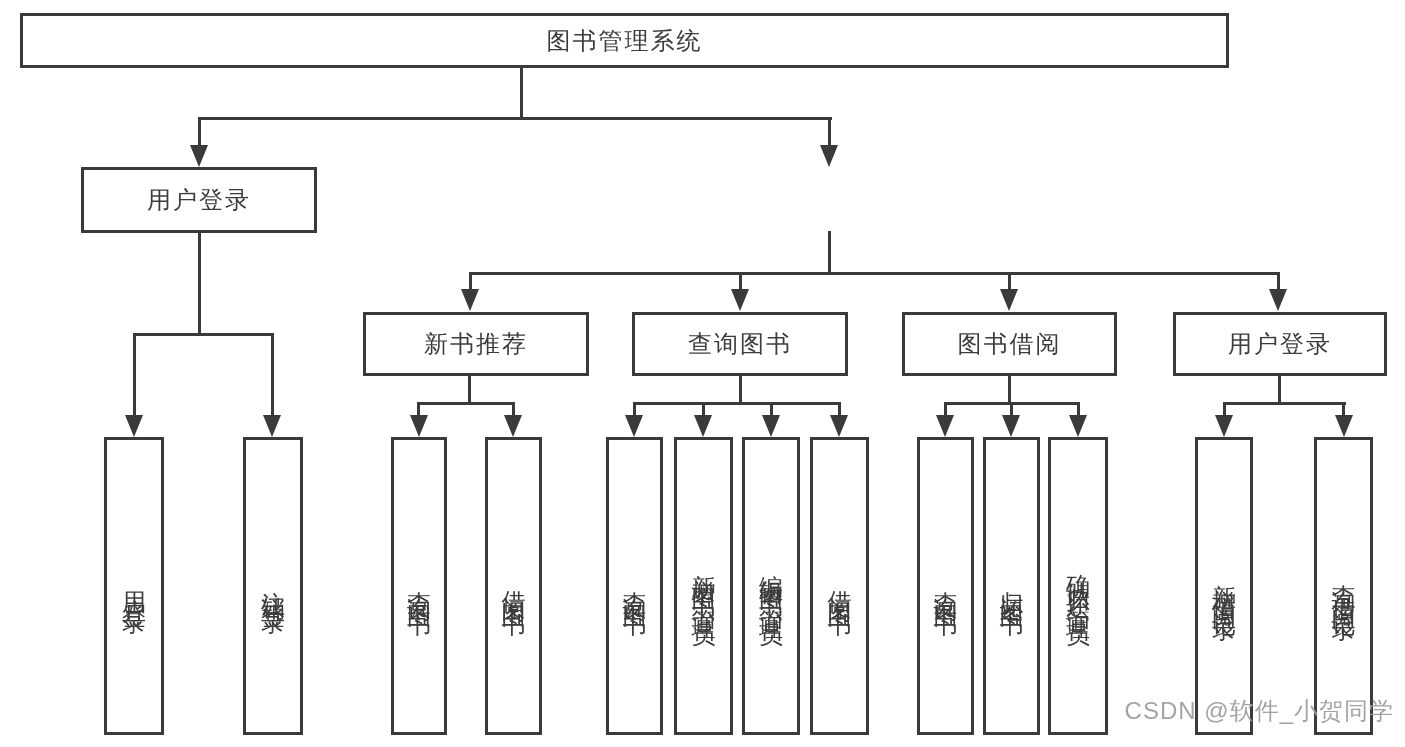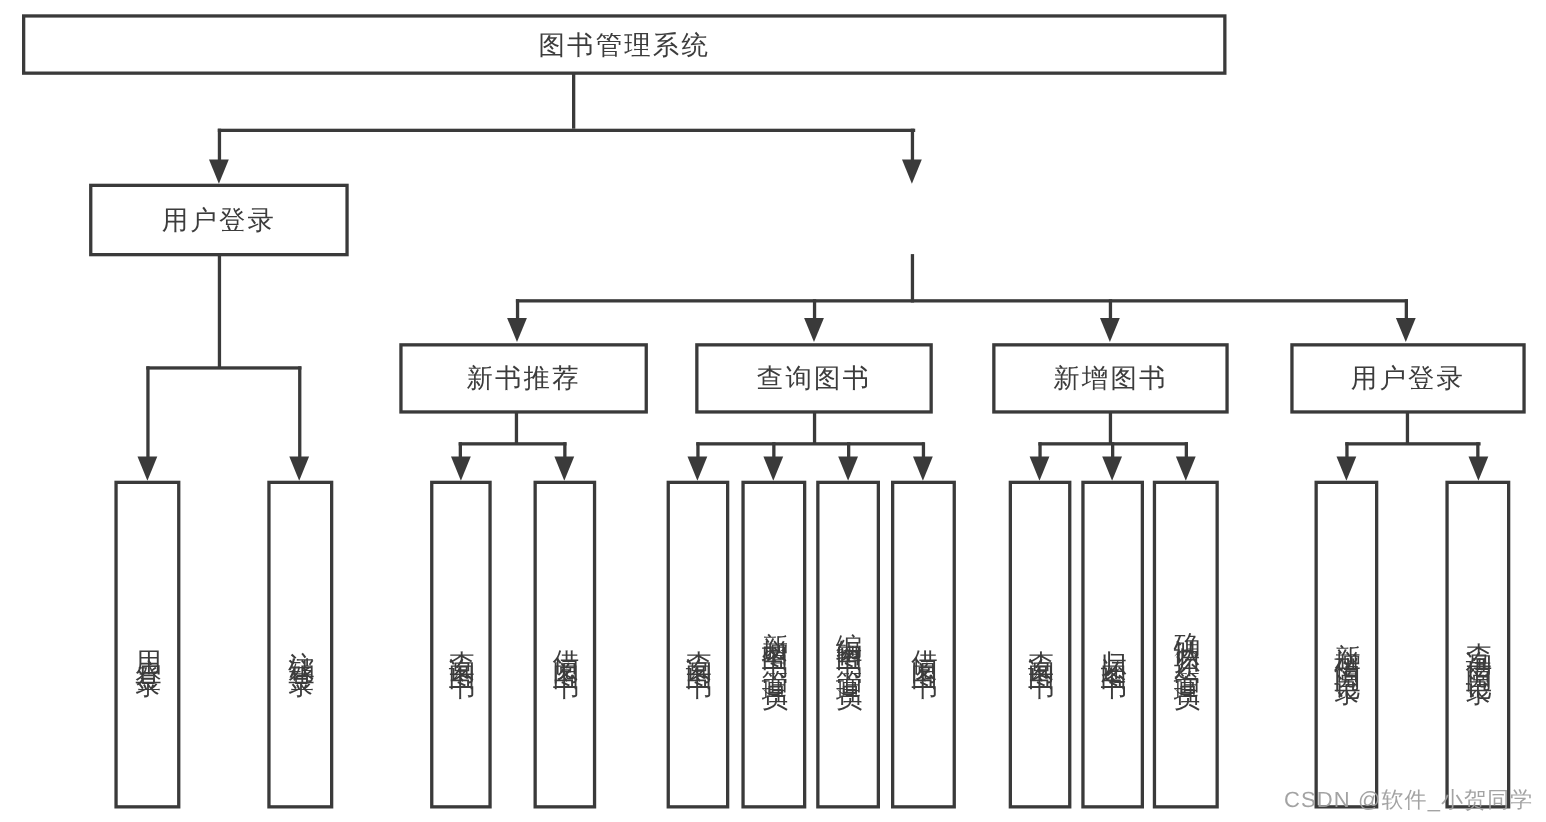--- a/index.html
+++ b/index.html
@@ -42,33 +42,33 @@
     position: absolute;
     width: 0;
     height: 0;
     border-left: 9px solid transparent;
     border-right: 9px solid transparent;
     border-top: 22px solid #3a3a3a;
   }
   .watermark {
     position: absolute;
     right: 11px;
-    bottom: 6px;
-    font-size: 20px;
+    bottom: 20px;
+    font-size: 24px;
     color: rgba(158, 158, 158, 0.95);
     letter-spacing: 1px;
     white-space: nowrap;
   }
 </style>
 </head>
 <body>
 
 <div id="stage">
 
-  <div class="box" style="left:20px; top:13px; width:1095px; height:55px;">图书管理系统</div>
+  <div class="box" style="left:20px; top:13px; width:1209px; height:55px;">图书管理系统</div>
 
   <div class="vline" style="left:520px; top:66px; height:51px;"></div>
   <div class="hline" style="left:198px; top:117px; width:634px;"></div>
   <div class="vline" style="left:198px; top:117px; height:32px;"></div>
   <div class="vline" style="left:828px; top:117px; height:32px;"></div>
   <div class="arrow" style="left:190px; top:145px;"></div>
   <div class="arrow" style="left:820px; top:145px;"></div>
 
   <div class="box" style="left:81px; top:167px; width:236px; height:66px;">用户登录</div>
 
@@ -85,21 +85,21 @@
   <div class="vline" style="left:739px; top:272px; height:20px;"></div>
   <div class="vline" style="left:1008px; top:272px; height:20px;"></div>
   <div class="vline" style="left:1277px; top:272px; height:20px;"></div>
   <div class="arrow" style="left:461px; top:289px;"></div>
   <div class="arrow" style="left:731px; top:289px;"></div>
   <div class="arrow" style="left:1000px; top:289px;"></div>
   <div class="arrow" style="left:1269px; top:289px;"></div>
 
   <div class="box" style="left:363px; top:312px; width:226px; height:64px;">新书推荐</div>
   <div class="box" style="left:632px; top:312px; width:216px; height:64px;">查询图书</div>
-  <div class="box" style="left:902px; top:312px; width:215px; height:64px;">新增图书</div>
+  <div class="box" style="left:902px; top:312px; width:215px; height:64px;">图书借阅</div>
   <div class="box" style="left:1173px; top:312px; width:214px; height:64px;">用户登录</div>
 
   <div class="vline" style="left:468px; top:374px; height:30px;"></div>
   <div class="hline" style="left:417px; top:402px; width:98px;"></div>
   <div class="vline" style="left:417px; top:402px; height:16px;"></div>
   <div class="vline" style="left:512px; top:402px; height:16px;"></div>
   <div class="arrow" style="left:410px; top:415px;"></div>
   <div class="arrow" style="left:504px; top:415px;"></div>
 
   <div class="vline" style="left:739px; top:374px; height:30px;"></div>

